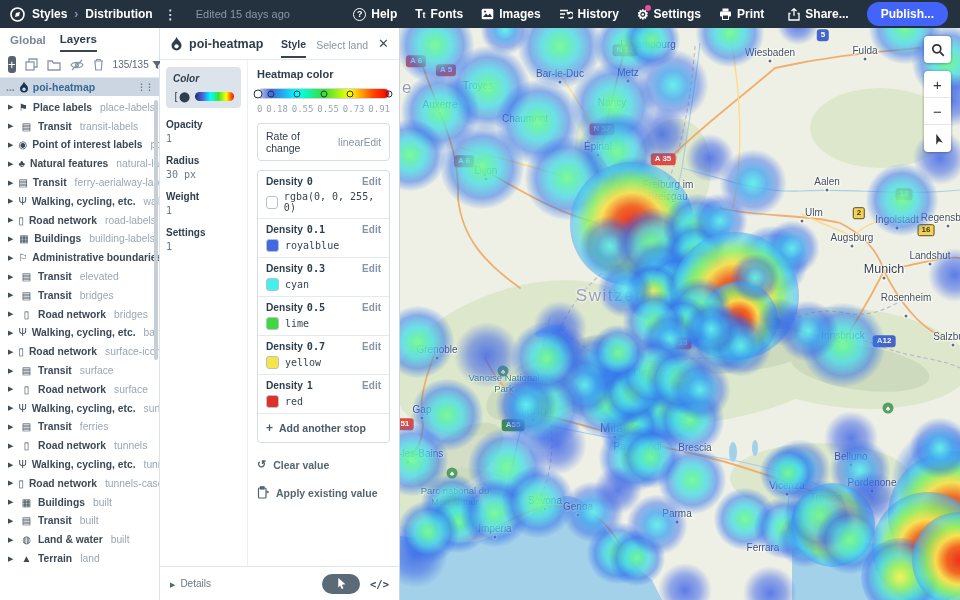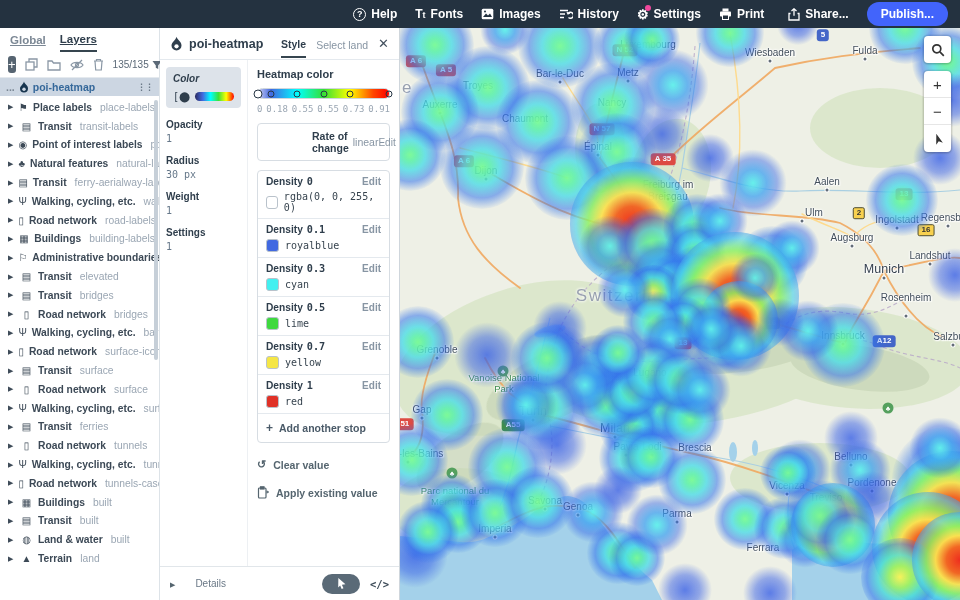--- a/index.html
+++ b/index.html
@@ -15,21 +15,21 @@
   #topbar .right{margin-left:auto;display:flex;align-items:center;gap:18px;padding-right:12px;}
   .tb-item{display:flex;align-items:center;gap:5px;font-weight:bold;font-size:12px;cursor:pointer;position:relative;}
   .help-circ{width:13px;height:13px;border:1.4px solid #fff;border-radius:50%;font-size:9px;
     display:flex;align-items:center;justify-content:center;font-weight:bold;}
   .pink-dot{position:absolute;left:8px;top:-2px;width:6px;height:6px;border-radius:50%;background:#f0479c;}
   #publish-btn{background:#4264fb;color:#fff;font-weight:bold;font-size:12px;border:none;
     border-radius:15px;padding:5px 14px;cursor:pointer;}
   
   #sidebar{position:absolute;left:0;top:28px;width:160px;height:572px;background:#fff;border-right:1px solid #dde3e8;}
   #side-tabs{height:24px;display:flex;align-items:center;gap:14px;padding:0 10px;font-size:11.5px;font-weight:bold;}
-  #side-tabs .tab{color:#7b8794;cursor:pointer;height:24px;display:flex;align-items:center;text-decoration:underline;}
+  #side-tabs .tab{color:#7b8794;cursor:pointer;height:24px;display:flex;align-items:center;}
   #side-tabs .tab.active{color:#2f3e4c;border-bottom:2px solid #36454f;}
   #side-toolbar{height:26px;display:flex;align-items:center;gap:9px;padding:0 8px;border-bottom:1px solid #e4e9ee;}
   #add-layer-btn{width:17px;height:17px;background:#566471;border-radius:3px;color:#fff;font-size:13px;
     display:flex;align-items:center;justify-content:center;cursor:pointer;line-height:1;}
   .tool-ic{width:14px;height:14px;color:#8a97a5;cursor:pointer;display:flex;align-items:center;}
   #layer-count{margin-left:auto;font-size:10px;color:#5b6977;display:flex;align-items:center;gap:3px;}
   #selected-layer{height:18px;background:#ccd6e2;display:flex;align-items:center;gap:4px;
     padding:0 6px;font-size:10.5px;color:#35689a;font-weight:bold;cursor:pointer;}
   #selected-layer .dots{margin-left:auto;color:#6b7a88;font-size:9px;letter-spacing:-1px;}
   #layer-list{position:absolute;top:70px;left:0;right:0;bottom:28px;overflow:hidden;}
@@ -80,21 +80,21 @@
   .stop-line2{display:flex;align-items:center;gap:6px;margin-top:4px;}
   .swatch{width:13px;height:13px;border-radius:3px;border:1px solid #b9c2cb;cursor:pointer;}
   .cname{font-family:"DejaVu Sans Mono",monospace;font-size:10px;color:#37444f;}
   #add-stop{display:flex;align-items:center;gap:6px;padding:7px 8px;border-top:1px solid #e4e9ee;
     font-size:10.5px;font-weight:bold;color:#4a5a68;cursor:pointer;}
   .action-row{display:flex;align-items:center;gap:7px;margin-top:15px;font-size:10.5px;
     font-weight:bold;color:#55656f;cursor:pointer;}
   .action-ic{font-size:11px;color:#55656f;}
   #panel-foot{position:absolute;left:0;bottom:0;right:0;height:34px;border-top:1px solid #e1e6ea;
     display:flex;align-items:center;padding:0 10px;}
-  #details{display:flex;align-items:flex-end;gap:20px;font-size:10px;color:#6a7886;cursor:pointer;}
+  #details{display:flex;align-items:flex-end;gap:5px;font-size:10px;color:#6a7886;cursor:pointer;}
   #details .tri{font-size:7px;color:#55656f;}
   #cursor-pill{margin-left:auto;width:38px;height:20px;background:#5a6a77;border-radius:11px;
     display:flex;align-items:center;justify-content:center;cursor:pointer;}
   #code-btn{margin-left:10px;font-size:10.5px;font-weight:bold;color:#3e4c59;cursor:pointer;
     font-family:"DejaVu Sans Mono",monospace;}
   
   #map{position:absolute;left:400px;top:28px;width:560px;height:572px;background:#eef0e6;overflow:hidden;cursor:grab;}
   #basemap{position:absolute;left:0;top:0;}
   #labels-layer,#blobs-layer{position:absolute;left:0;top:0;width:100%;height:100%;pointer-events:none;}
   .lbl{position:absolute;transform:translate(-50%,-50%);white-space:nowrap;color:#414d5a;font-size:10px;
@@ -116,20 +116,31 @@
   #search-btn{width:27px;height:27px;display:flex;align-items:center;justify-content:center;cursor:pointer;}
   #zoom-group{width:27px;display:flex;flex-direction:column;}
   #zoom-group .zbtn{height:27px;display:flex;align-items:center;justify-content:center;font-size:15px;
     color:#333;cursor:pointer;border-bottom:1px solid #e6e6e6;}
   #zoom-group .zbtn:last-child{border-bottom:none;}
 </style>
 </head>
 <body>
 
 <div id="topbar">
+  <div class="brand">
+    <svg width="15" height="15" viewBox="0 0 15 15">
+      <circle cx="7.5" cy="7.5" r="6.5" fill="none" stroke="#fff" stroke-width="1.6"></circle>
+      <path d="M5 10 L6 6 L10 5 L9 9 Z" fill="#fff"></path>
+    </svg>
+    <span>Styles</span>
+    <span class="crumb-sep">›</span>
+    <span>Distribution</span>
+    <span class="kebab">⋮</span>
+    <span class="edited">Edited 15 days ago</span>
+  </div>
   <div class="right">
     <span class="tb-item">
       <span class="help-circ">?</span>
       <span>Help</span>
       </span>
     <span class="tb-item">
       <span style="font-weight:bold;">T<span style="font-size:9px;">t</span></span>
       <span>Fonts</span>
       </span>
     <span class="tb-item">
@@ -434,21 +445,21 @@
         <span>0</span>
         <span>0.18</span>
         <span>0.55</span>
         <span>0.55</span>
         <span>0.73</span>
         <span>0.91</span>
       </div>
 
     <div class="card">
       <div class="card-row">
-        <span style="font-weight:bold;color:#2f3e4c;margin-left:46px;">Rate of change</span>
+        <span style="font-weight:normal;color:#2f3e4c;">Rate of change</span>
         <span style="color:#8795a3;margin-left:4px;">linear</span>
         <span class="edit-link">Edit</span>
       </div>
     </div>
 
     <div class="card" id="stops-card">
       <div id="stops-list">
           <div class="stop-block">
             <div class="stop-line1">
               <span>Density<span class="dens-val">0</span></span>

